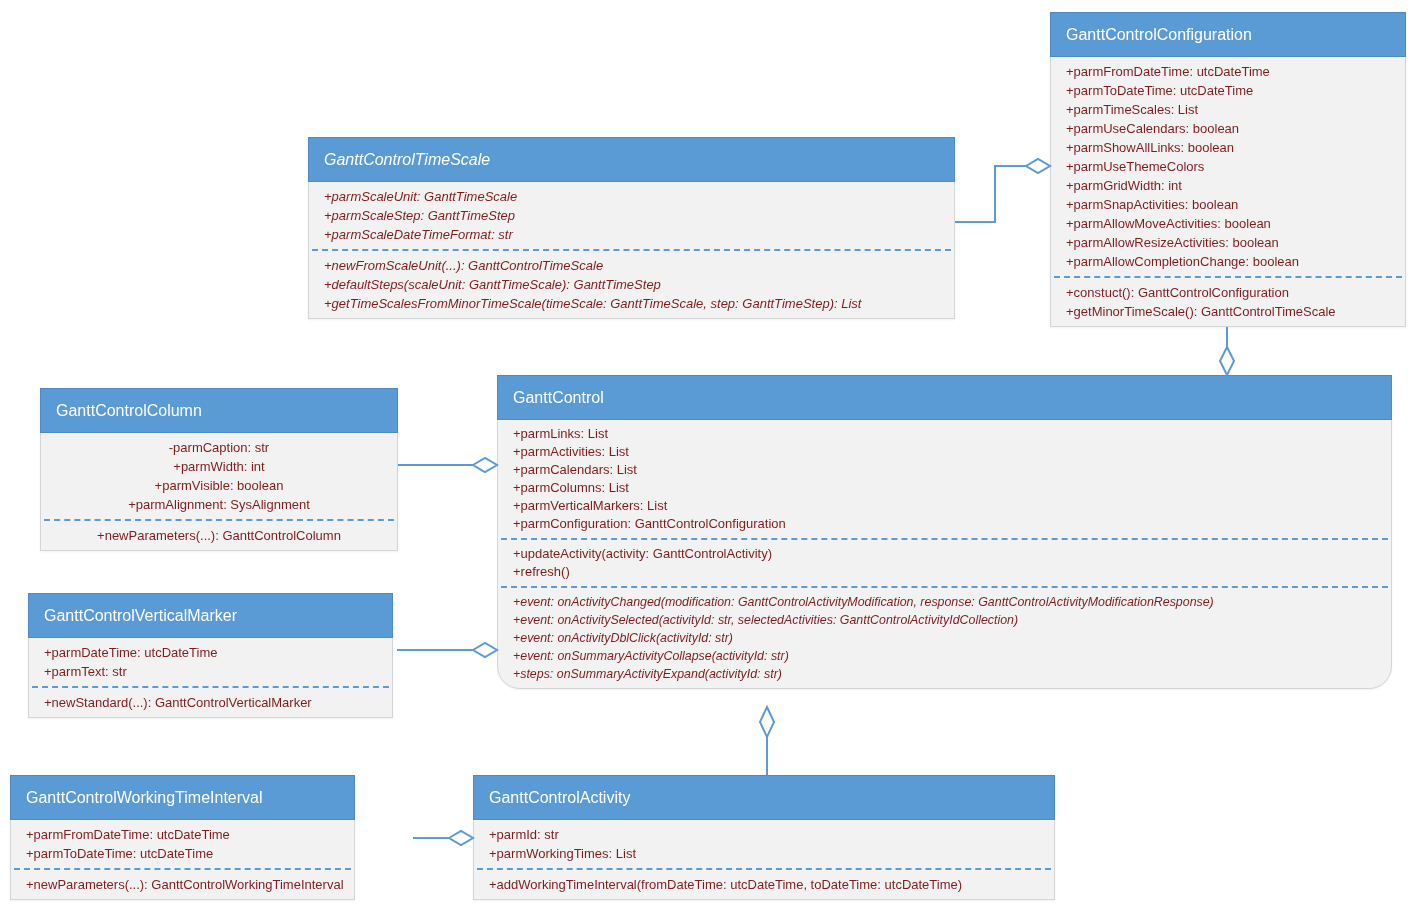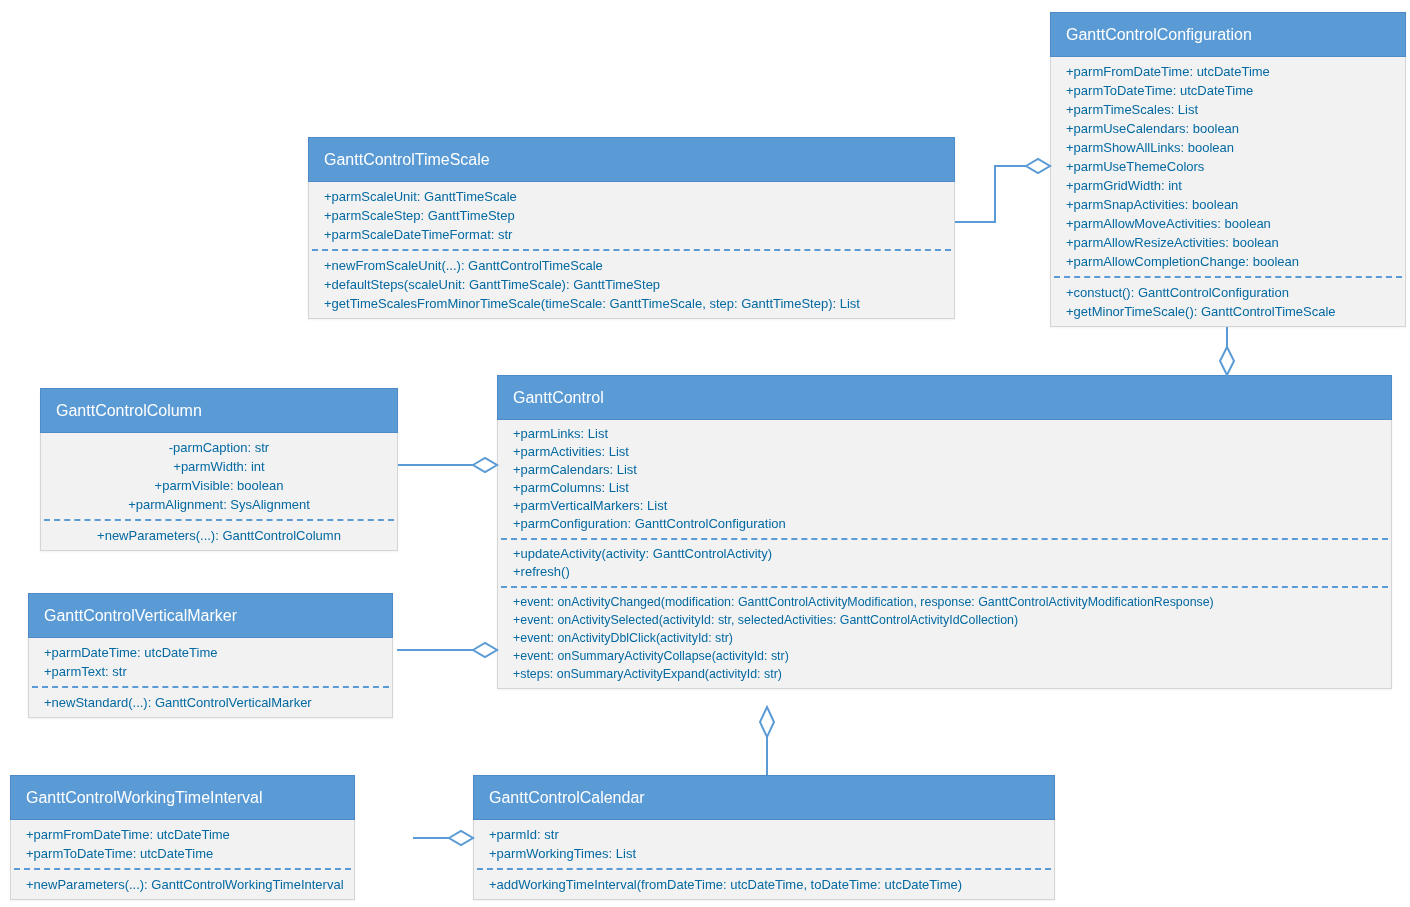--- a/index.html
+++ b/index.html
@@ -20,29 +20,29 @@
     color:#ffffff;
     font-size:16px;
     display:flex;
     align-items:center;
     padding:0 15px;
     white-space:nowrap;
     overflow:hidden;
   }
   .uml-section { padding:5px 0; }
   .member {
-    color:#0369a1;
+    color:#7f1d1d;
     font-size:13px;
     line-height:19px;
     padding:0 15px;
     white-space:nowrap;
     overflow:hidden;
   }
   .compact .member { line-height:18px; font-size:13px; }
-  .compact .events-sec .member { font-size:12.4px; }
+  .compact .events-sec .member { font-size:12.4px;font-style:italic; }
   .sep {
     border-top:2px dashed #5b9bd5;
     margin:0 3px;
     height:0;
   }
   #connector-layer {
     position:absolute; left:0; top:0; width:1410px; height:907px;
     pointer-events:none;
   }
 </style>
@@ -66,21 +66,21 @@
         <div class="member">+parmAllowResizeActivities: boolean</div>
         <div class="member">+parmAllowCompletionChange: boolean</div>
       </div>
     <div class="sep"></div>
     <div class="uml-section">
         <div class="member">+constuct(): GanttControlConfiguration</div>
         <div class="member">+getMinorTimeScale(): GanttControlTimeScale</div>
       </div>
   </div>
 
-  <div class="uml-box" style="left:308px; top:137px; width:647px;">
+  <div class="uml-box" style="left:308px; top:137px; width:647px;font-style:italic;">
     <div class="uml-header">GanttControlTimeScale</div>
     <div class="uml-section">
         <div class="member">+parmScaleUnit: GanttTimeScale</div>
         <div class="member">+parmScaleStep: GanttTimeStep</div>
         <div class="member">+parmScaleDateTimeFormat: str</div>
       </div>
     <div class="sep"></div>
     <div class="uml-section">
         <div class="member">+newFromScaleUnit(...): GanttControlTimeScale</div>
         <div class="member">+defaultSteps(scaleUnit: GanttTimeScale): GanttTimeStep</div>
@@ -95,21 +95,21 @@
         <div class="member">+parmWidth: int</div>
         <div class="member">+parmVisible: boolean</div>
         <div class="member">+parmAlignment: SysAlignment</div>
       </div>
     <div class="sep"></div>
     <div class="uml-section">
         <div class="member">+newParameters(...): GanttControlColumn</div>
       </div>
   </div>
 
-  <div class="uml-box compact" style="left:497px; top:375px; width:895px;">
+  <div class="uml-box compact" style="left:497px; top:375px; width:895px;border-radius:23px;">
     <div class="uml-header">GanttControl</div>
     <div class="uml-section">
         <div class="member">+parmLinks: List</div>
         <div class="member">+parmActivities: List</div>
         <div class="member">+parmCalendars: List</div>
         <div class="member">+parmColumns: List</div>
         <div class="member">+parmVerticalMarkers: List</div>
         <div class="member">+parmConfiguration: GanttControlConfiguration</div>
       </div>
     <div class="sep"></div>
@@ -145,21 +145,21 @@
         <div class="member">+parmFromDateTime: utcDateTime</div>
         <div class="member">+parmToDateTime: utcDateTime</div>
       </div>
     <div class="sep"></div>
     <div class="uml-section">
         <div class="member">+newParameters(...): GanttControlWorkingTimeInterval</div>
       </div>
   </div>
 
   <div class="uml-box" style="left:473px; top:775px; width:582px;">
-    <div class="uml-header">GanttControlCalendar</div>
+    <div class="uml-header">GanttControlActivity</div>
     <div class="uml-section">
         <div class="member">+parmId: str</div>
         <div class="member">+parmWorkingTimes: List</div>
       </div>
     <div class="sep"></div>
     <div class="uml-section">
         <div class="member">+addWorkingTimeInterval(fromDateTime: utcDateTime, toDateTime: utcDateTime)</div>
       </div>
   </div>
 

